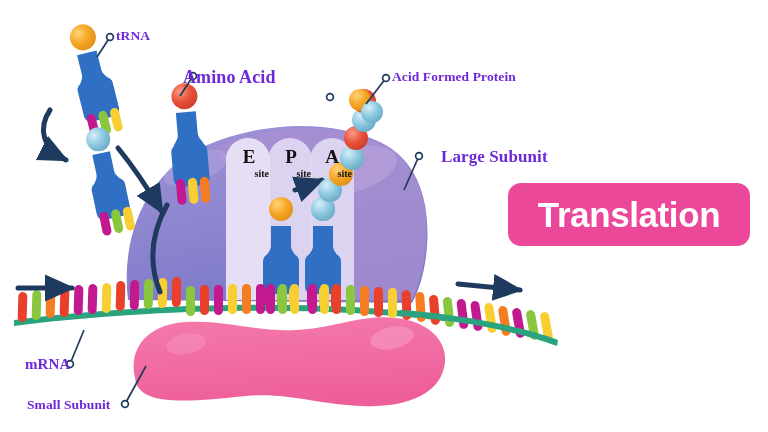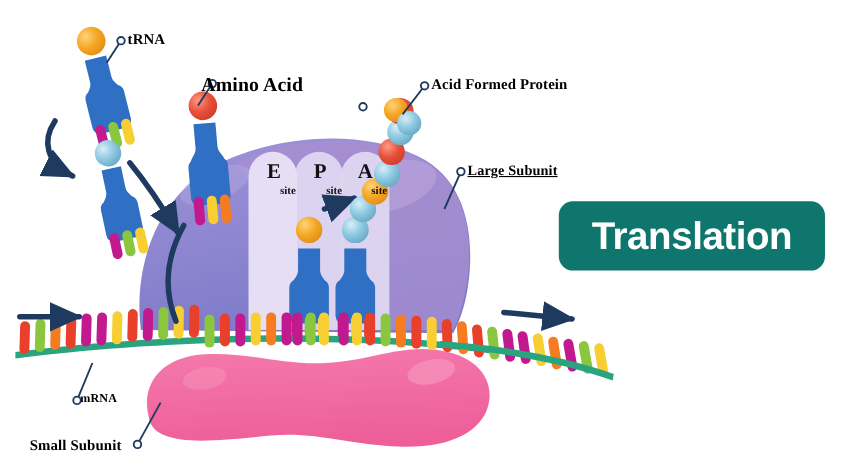--- a/index.html
+++ b/index.html
@@ -5,35 +5,35 @@
   html,body{margin:0;padding:0;background:#ffffff;}
   body{width:768px;height:432px;overflow:hidden;position:relative;
        font-family:"Liberation Serif", serif;}
   #stage{position:absolute;left:0;top:0;width:768px;height:432px;}
   svg.layer{position:absolute;left:0;top:0;width:768px;height:432px;}
 
   .callout-label{
     position:absolute;
     font-family:"Liberation Serif", serif;
     font-weight:700;
-    color:#000000;
+    color:#6d28d9;
     white-space:nowrap;
     letter-spacing:.1px;
   }
   #lbl-trna{left:116px;  top:28px;  font-size:13.5px;}
   #lbl-aa{left:183px; top:67px;  font-size:18px;}
   #lbl-protein{left:392px;top:69px;  font-size:13.5px;}
-  #lbl-large{left:425px; top:147px; font-size:13px;text-decoration:underline;}
-  #lbl-mrna{left:25px;  top:356px; font-size:11px;margin-left:48px;}
+  #lbl-large{left:441px; top:147px; font-size:17px;}
+  #lbl-mrna{left:25px;  top:356px; font-size:15px;}
   #lbl-small{left:27px, top:398px; font-size:13.5px;}
   #lbl-small{left:27px;  top:397px; font-size:13.5px;}
 
   #badge{
     position:absolute;left:508px;top:183px;width:242px;height:63px;
-    background:#0f766e;border-radius:13px;
+    background:#ec4899;border-radius:13px;
     display:flex;align-items:center;justify-content:center;
   }
   #badge span{
     font-family:"Liberation Sans", sans-serif;
     font-weight:700;color:#ffffff;font-size:35px;letter-spacing:-.4px;
   }
 
   .site-letter{
     position:absolute;font-family:"Liberation Serif", serif;font-weight:700;
     color:#111111;font-size:19px;text-align:center;width:40px;

